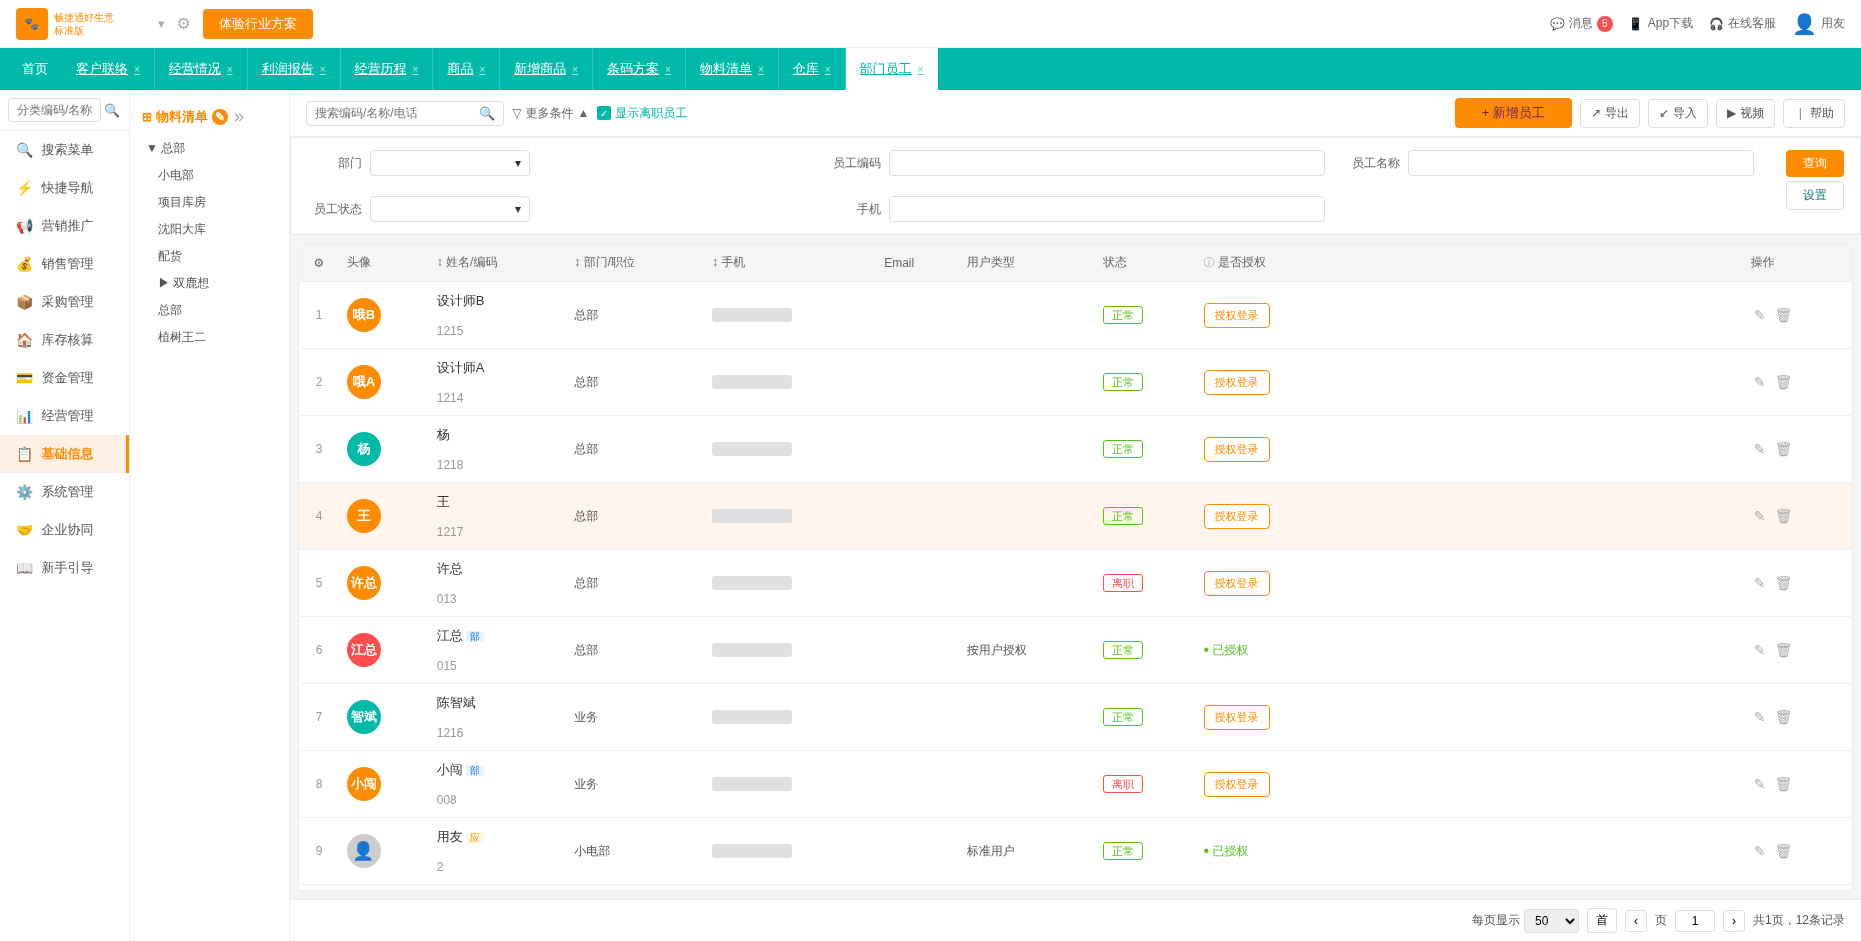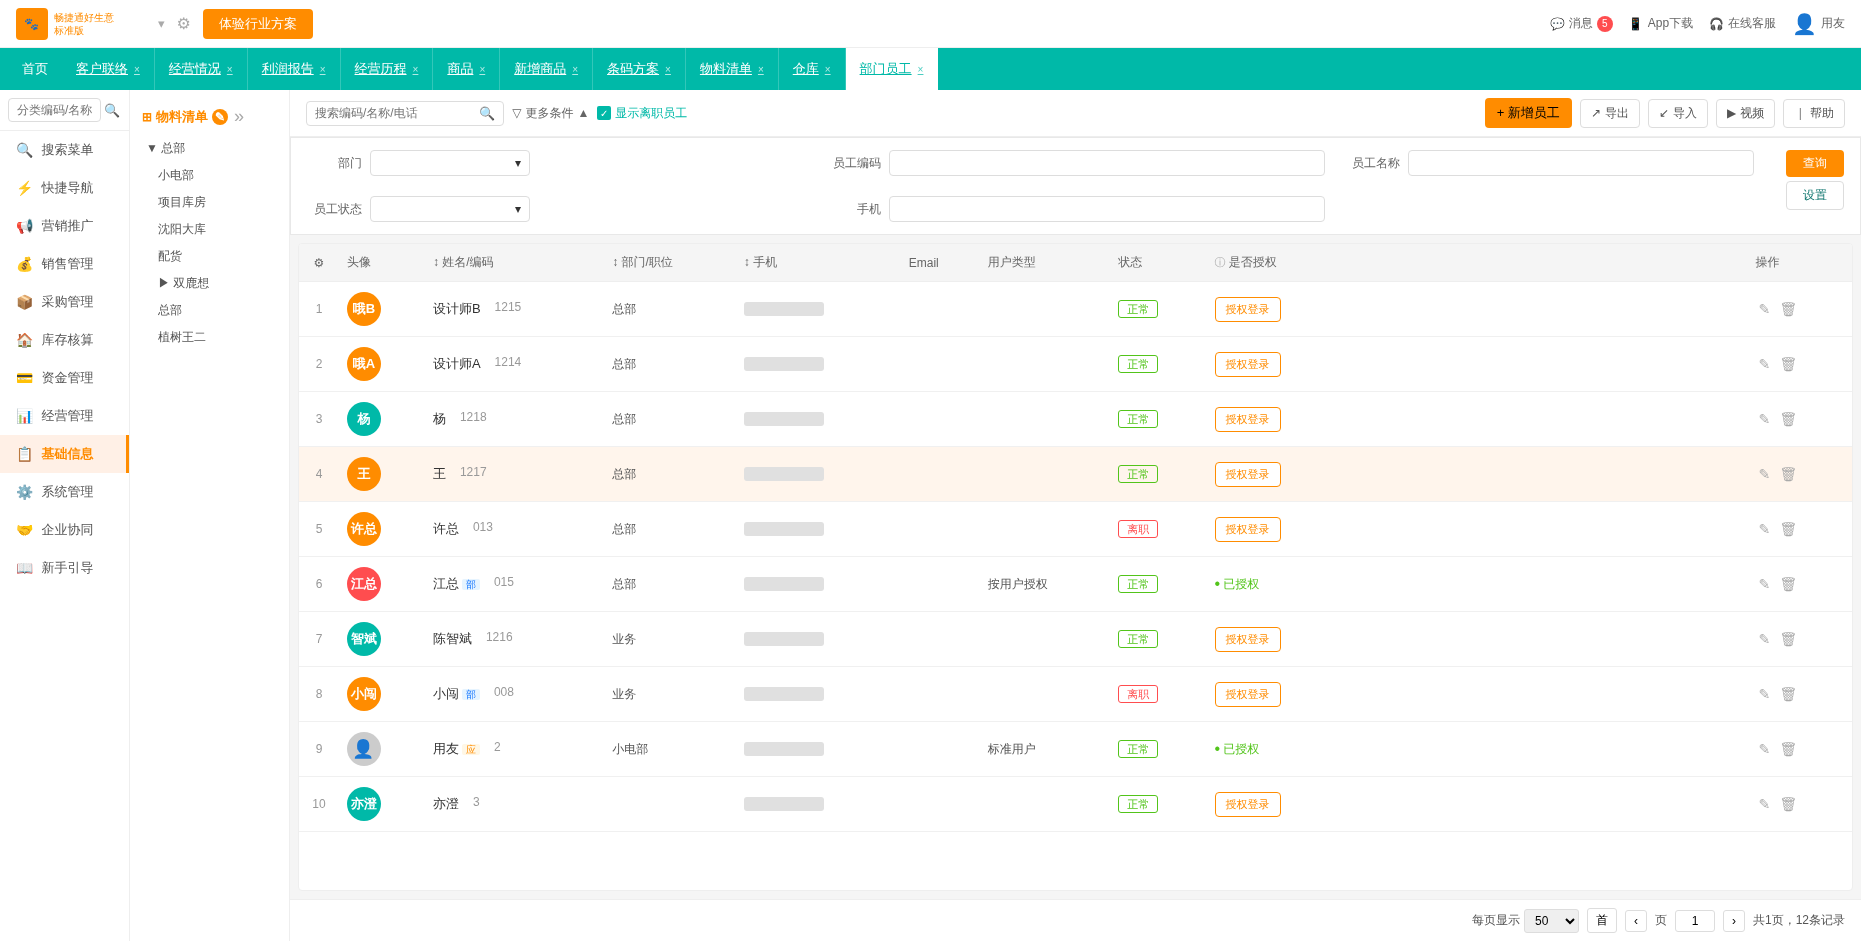--- a/index.html
+++ b/index.html
@@ -50,21 +50,21 @@
     .main-area { flex: 1; display: flex; flex-direction: column; overflow: hidden; background: #f5f5f5; }
 
     
     .toolbar { background: #fff; padding: 8px 16px; display: flex; align-items: center; gap: 8px; border-bottom: 1px solid #eee; }
     .search-box { display: flex; align-items: center; border: 1px solid #ddd; border-radius: 4px; padding: 4px 8px; gap: 4px; background: #fff; }
     .search-box input { border: none; outline: none; font-size: 12px; width: 160px; }
     .more-filter { display: flex; align-items: center; gap: 4px; color: #666; cursor: pointer; font-size: 12px; }
     .show-dimission { display: flex; align-items: center; gap: 4px; color: #00b9a8; font-size: 12px; cursor: pointer; }
     .checkbox-icon { width: 14px; height: 14px; background: #00b9a8; border-radius: 2px; display: flex; align-items: center; justify-content: center; color: #fff; font-size: 10px; }
     .toolbar-right { margin-left: auto; display: flex; align-items: center; gap: 8px; }
-    .add-btn { background: #ff8c00; color: #000000; border: none; border-radius: 4px; padding: 6px 12px; font-size: 13px; cursor: pointer; display: flex; align-items: center; gap: 4px; }
+    .add-btn { background: #ff8c00; color: #701a75; border: none; border-radius: 4px; padding: 6px 27px; font-size: 13px; cursor: pointer; display: flex; align-items: center; gap: 4px; }
     .action-btn { border: 1px solid #ddd; background: #fff; border-radius: 4px; padding: 5px 10px; font-size: 12px; cursor: pointer; color: #555; display: flex; align-items: center; gap: 4px; }
 
     
     .filter-row { background: #fff; border: 1px solid #e8e8e8; margin: 0; padding: 12px 16px; display: grid; grid-template-columns: 1fr 1fr 1fr; gap: 20px; align-items: center; position: relative; }
     .filter-item { display: flex; align-items: center; gap: 8px; }
     .filter-label { font-size: 12px; color: #666; white-space: nowrap; min-width: 55px; text-align: right; }
     .filter-select { border: 1px solid #ddd; border-radius: 4px; padding: 5px 8px; font-size: 12px; display: flex; align-items: center; justify-content: space-between; min-width: 160px; cursor: pointer; background: #fff; gap: 4px; }
     .filter-input { border: 1px solid #ddd; border-radius: 4px; padding: 5px 8px; font-size: 12px; flex: 1; outline: none; }
     .filter-actions { display: flex; flex-direction: column; gap: 4px; position: absolute; right: 16px; top: 12px; }
     .query-btn { background: #ff8c00; color: #fff; border: none; border-radius: 4px; padding: 5px 16px; font-size: 12px; cursor: pointer; }
@@ -73,21 +73,21 @@
     
     .table-wrap { flex: 1; overflow-y: auto; background: #fff; margin: 8px; border-radius: 4px; border: 1px solid #eee; }
     table { width: 100%; border-collapse: collapse; font-size: 12px; }
     thead tr { background: #f5f5f5; border-bottom: 1px solid #eee; }
     th { padding: 10px 8px; text-align: left; color: #666; font-weight: normal; white-space: nowrap; border-bottom: 1px solid #eee; }
     tbody tr { border-bottom: 1px solid #f0f0f0; }
     tbody tr.highlighted { background: #fff5ec; }
     td { padding: 10px 8px; color: #333; vertical-align: middle; }
     .row-num { color: #999; text-align: center; width: 40px; }
     .avatar { width: 34px; height: 34px; border-radius: 50%; display: flex; align-items: center; justify-content: center; color: #fff; font-size: 13px; font-weight: bold; flex-shrink: 0; }
-    .name-code { display: flex; gap: 14px; }
+    .name-code { display: flex; flex-direction: column; gap: 14px; }
     .name-text { font-size: 13px; color: #333; }
     .code-text { font-size: 12px; color: #999; }
     .dept-text { color: #555; }
     .phone-blur { background: #e0e0e0; border-radius: 3px; height: 14px; width: 80px; }
     .status-badge { border: 1px solid #52c41a; color: #52c41a; border-radius: 3px; padding: 2px 8px; font-size: 11px; }
     .status-badge.dimission { border-color: #ff4d4f; color: #ff4d4f; }
     .auth-btn { border: 1px solid #ff8c00; color: #ff8c00; background: #fff; border-radius: 4px; padding: 4px 10px; font-size: 11px; cursor: pointer; white-space: nowrap; }
     .already-auth { color: #52c41a; font-size: 12px; display: flex; align-items: center; gap: 3px; }
     .already-auth::before { content: '•'; font-size: 16px; }
     .user-type { color: #555; font-size: 12px; }

